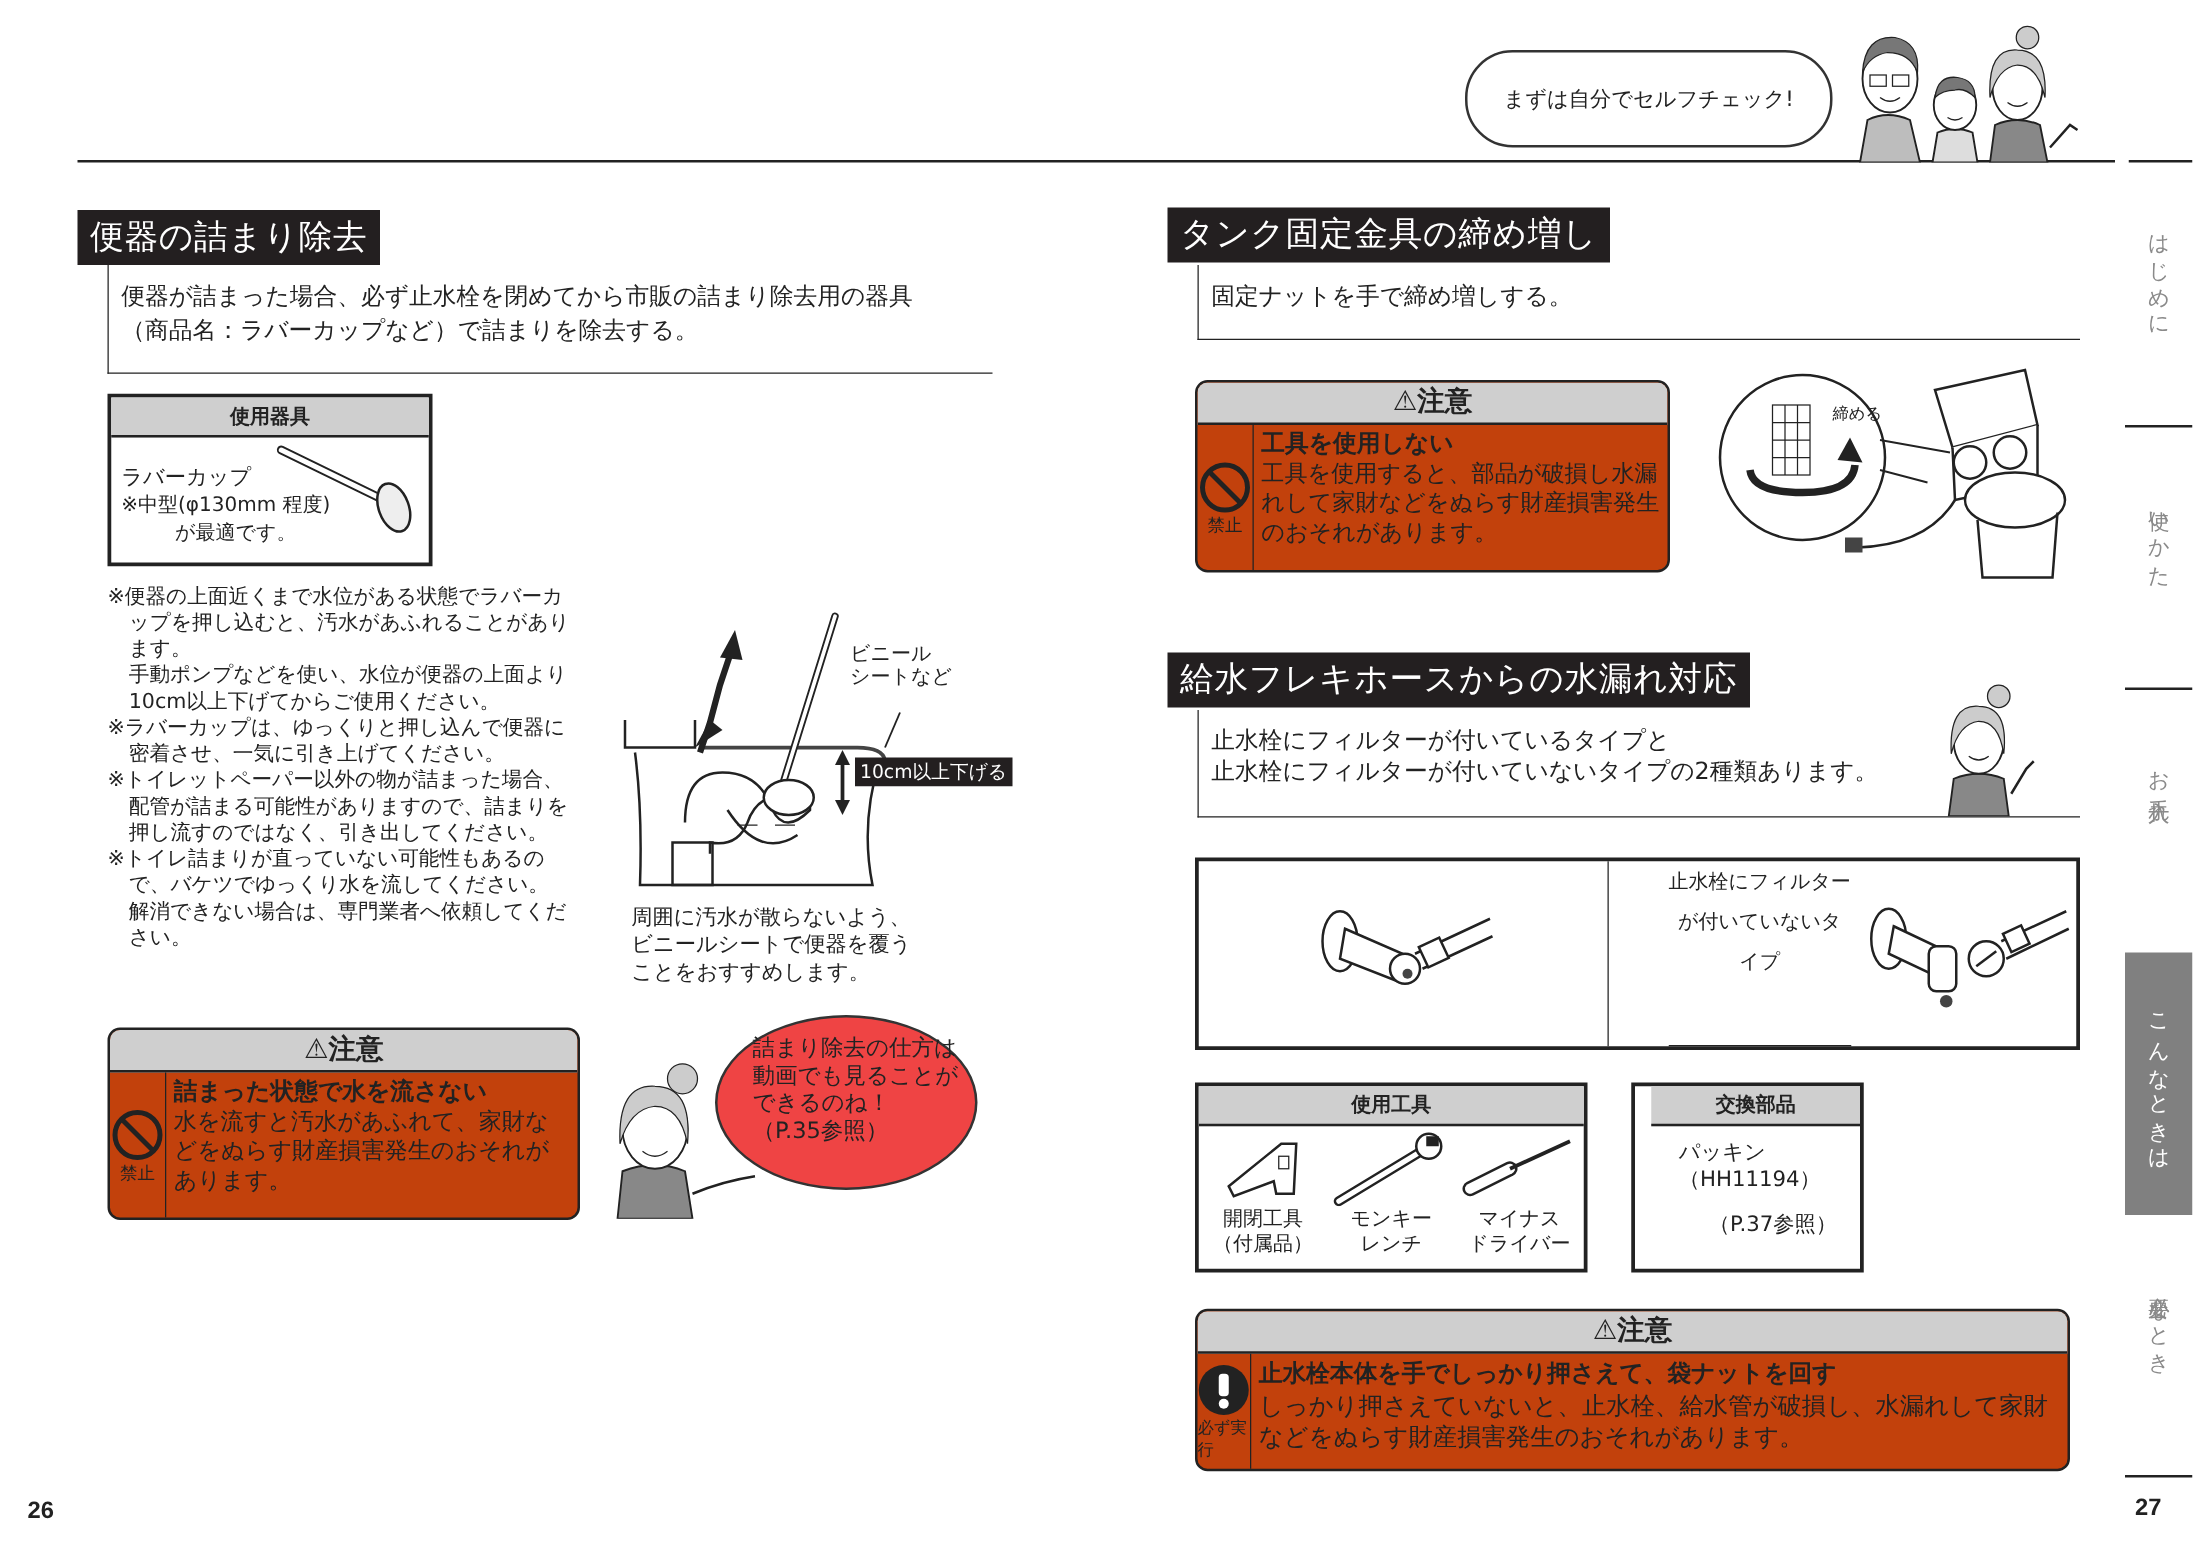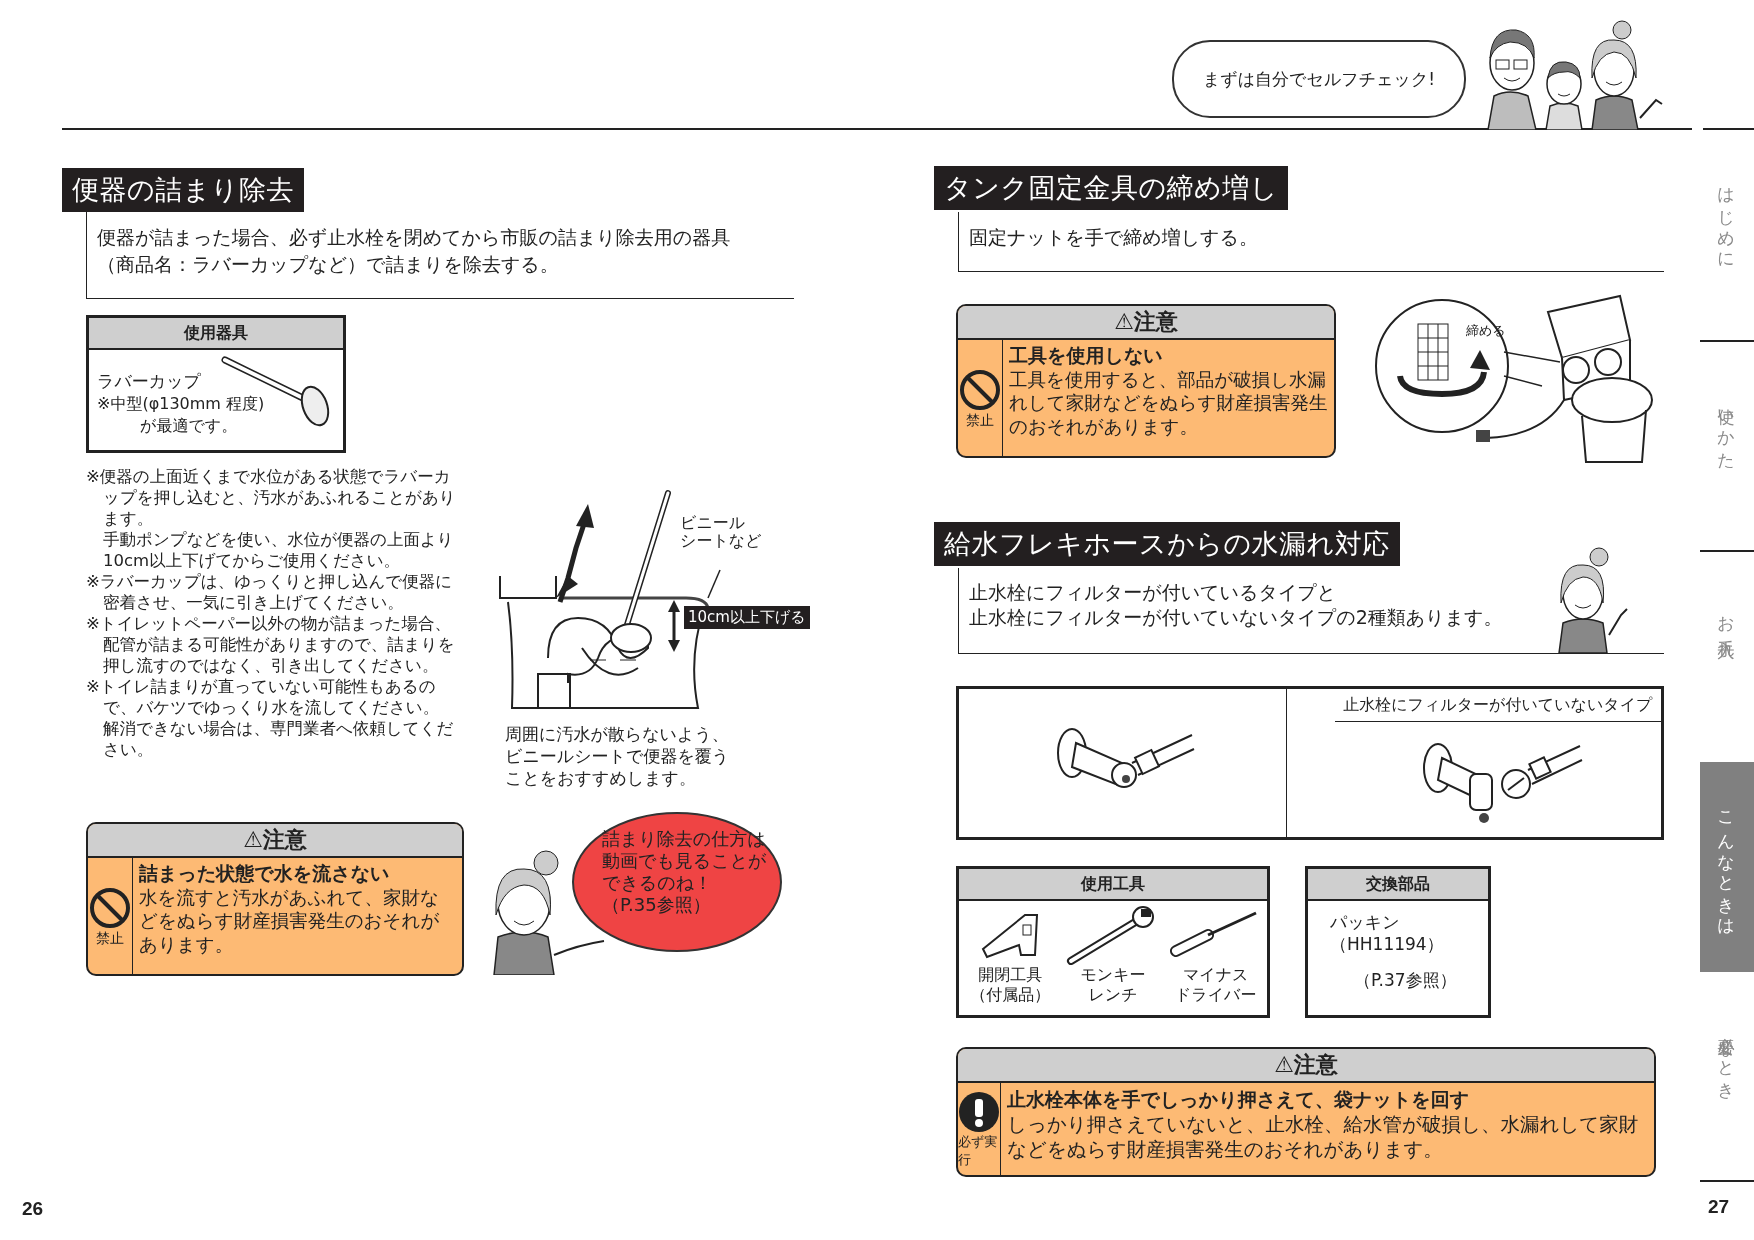--- a/index.html
+++ b/index.html
@@ -3,21 +3,21 @@
 <meta charset="utf-8">
 <style>
   html,body{margin:0;padding:0;background:#fff;}
   body{width:1754px;height:1240px;position:relative;overflow:hidden;font-family:"DejaVu Sans",sans-serif;color:#222;}
   .abs{position:absolute;}
   .rule{position:absolute;background:#222;height:1.5px;}
   .sec-title{position:absolute;background:#231f20;color:#fff;font-size:27px;line-height:44px;padding:0 10px;white-space:nowrap;letter-spacing:0.5px;}
   .sec-intro{position:absolute;border-left:1.5px solid #222;border-bottom:1.5px solid #222;font-size:19px;line-height:27px;padding:12px 0 0 10px;box-sizing:border-box;white-space:pre-line;}
   .tbox{position:absolute;border:3px solid #222;box-sizing:border-box;background:#fff;}
   .tbox .hd{background:#cfcfcf;border-bottom:2px solid #222;text-align:center;font-weight:bold;font-size:16px;line-height:30px;}
-  .caution{position:absolute;border:2.5px solid #222;border-radius:10px;box-sizing:border-box;overflow:hidden;background:#fdba74;}
+  .caution{position:absolute;border:2.5px solid #222;border-radius:10px;box-sizing:border-box;overflow:hidden;background:#c2410c;}
   .caution .hd{background:#cfcfcf;border-bottom:2px solid #222;text-align:center;font-size:22px;font-weight:bold;line-height:32px;}
   .caution .bd{display:flex;}
   .caution .sym{border-right:1.5px solid #222;display:flex;flex-direction:column;align-items:center;justify-content:center;font-size:14px;}
   .caution .txt{padding:4px 6px;font-size:18.5px;line-height:23.5px;}
   .caution .txt b{display:block;font-size:19px;}
   .notes{position:absolute;font-size:16.5px;line-height:21px;}
   .notes .n{padding-left:17px;text-indent:-17px;}
   .notes .n .cont{display:block;text-indent:0;}
   .side-tab{position:absolute;left:1700px;width:54px;writing-mode:vertical-rl;text-orientation:upright;font-size:17px;color:#8a8a8a;display:flex;align-items:center;justify-content:flex-start;letter-spacing:2px;}
   .side-tab.active{background:#808080;color:#fff;}
@@ -211,21 +211,21 @@
       <svg width="160" height="100" viewBox="0 0 160 100">
         <ellipse cx="30" cy="40" rx="14" ry="24" fill="#fff" stroke="#222" stroke-width="2"></ellipse>
         <path d="M34 30 L80 50 L76 72 L30 54Z" fill="#fff" stroke="#222" stroke-width="2"></path>
         <circle cx="82" cy="62" r="12" fill="#fff" stroke="#222" stroke-width="2"></circle>
         <circle cx="84" cy="66" r="4" fill="#444"></circle>
         <path d="M90 50 L150 22 M96 62 L152 36" stroke="#222" stroke-width="2"></path>
         <rect x="96" y="40" width="18" height="18" transform="rotate(-25 105 49)" fill="#fff" stroke="#222" stroke-width="2"></rect>
       </svg>
     </div>
   </div>
-  <div style="flex:1;display:flex;flex-direction:column;padding-left:48px;">
+  <div style="flex:1;display:flex;flex-direction:row;padding-left:48px;">
     <div style="border-bottom:1.5px solid #222;text-align:center;font-size:16px;line-height:32px;">止水栓にフィルターが付いていないタイプ</div>
     <div style="flex:1;display:flex;align-items:center;justify-content:center;">
       <svg width="180" height="100" viewBox="0 0 180 100">
         <ellipse cx="30" cy="38" rx="14" ry="24" fill="#fff" stroke="#222" stroke-width="2"></ellipse>
         <path d="M34 28 L72 46 L68 68 L30 50Z" fill="#fff" stroke="#222" stroke-width="2"></path>
         <rect x="62" y="44" width="22" height="36" rx="6" fill="#fff" stroke="#222" stroke-width="2"></rect>
         <circle cx="76" cy="88" r="5" fill="#444"></circle>
         <circle cx="108" cy="54" r="14" fill="#fff" stroke="#222" stroke-width="2"></circle>
         <line x1="100" y1="60" x2="116" y2="48" stroke="#222" stroke-width="2"></line>
         <path d="M120 40 L172 16 M124 54 L174 30" stroke="#222" stroke-width="2"></path>
@@ -261,21 +261,21 @@
           <path d="M8 46 L40 30" stroke="#222" stroke-width="12" stroke-linecap="round"></path>
           <path d="M8 46 L40 30" stroke="#fff" stroke-width="8" stroke-linecap="round"></path>
           <line x1="40" y1="30" x2="88" y2="8" stroke="#222" stroke-width="3"></line>
         </svg>
       <div>マイナス</div>
       <div>ドライバー</div>
     </div>
   </div>
 </div>
 
-<div class="tbox" style="left:1305px;top:866px;width:186px;height:152px;">
+<div class="tbox" style="left:1305px;top:866px;width:186px;height:152px;padding-left:13px;">
   <div class="hd">交換部品</div>
   <div style="padding:10px 0 0 22px;font-size:17px;line-height:22px;">
     <div>パッキン</div>
     <div>（HH11194）</div>
     <div style="margin-top:14px;padding-left:24px;">（P.37参照）</div>
   </div>
 </div>
 
 <div class="caution" style="left:956px;top:1047px;width:700px;height:130px;">
   <div class="hd">⚠注意</div>

